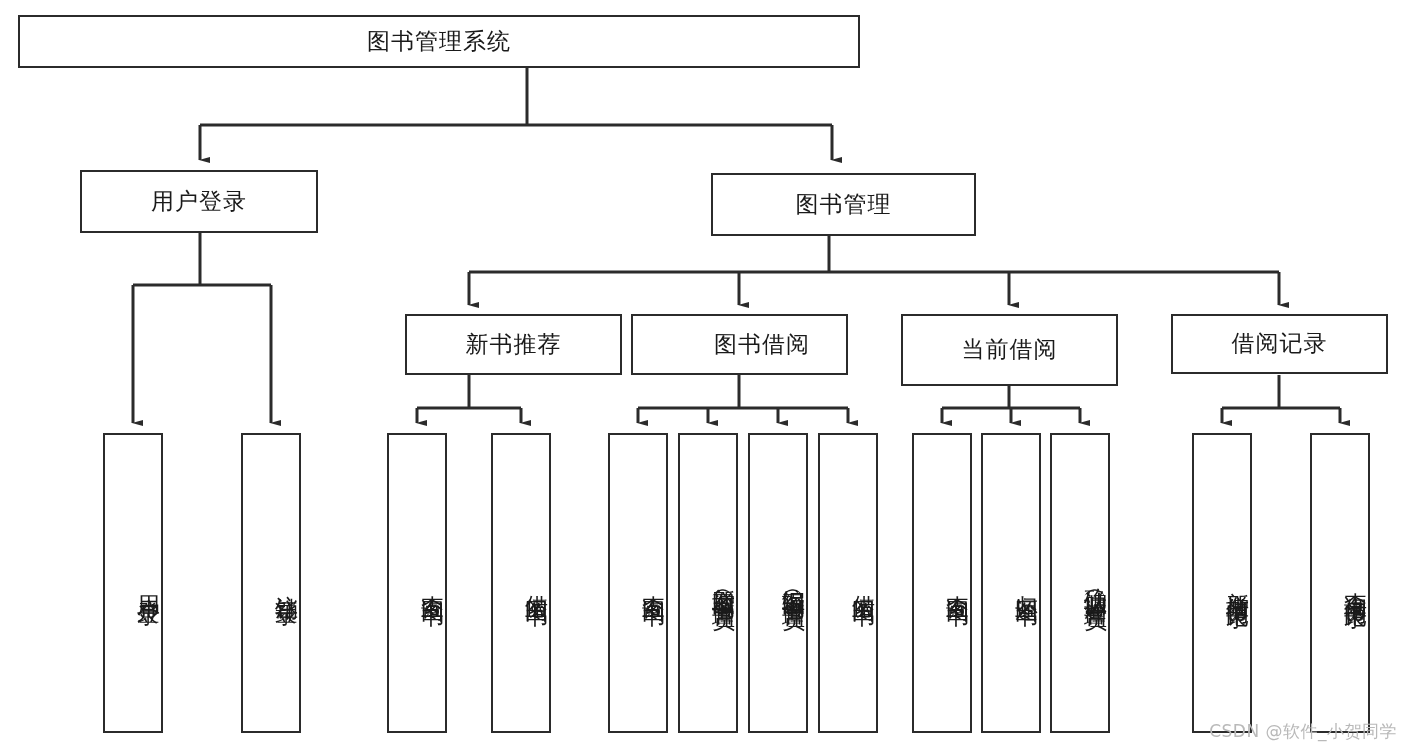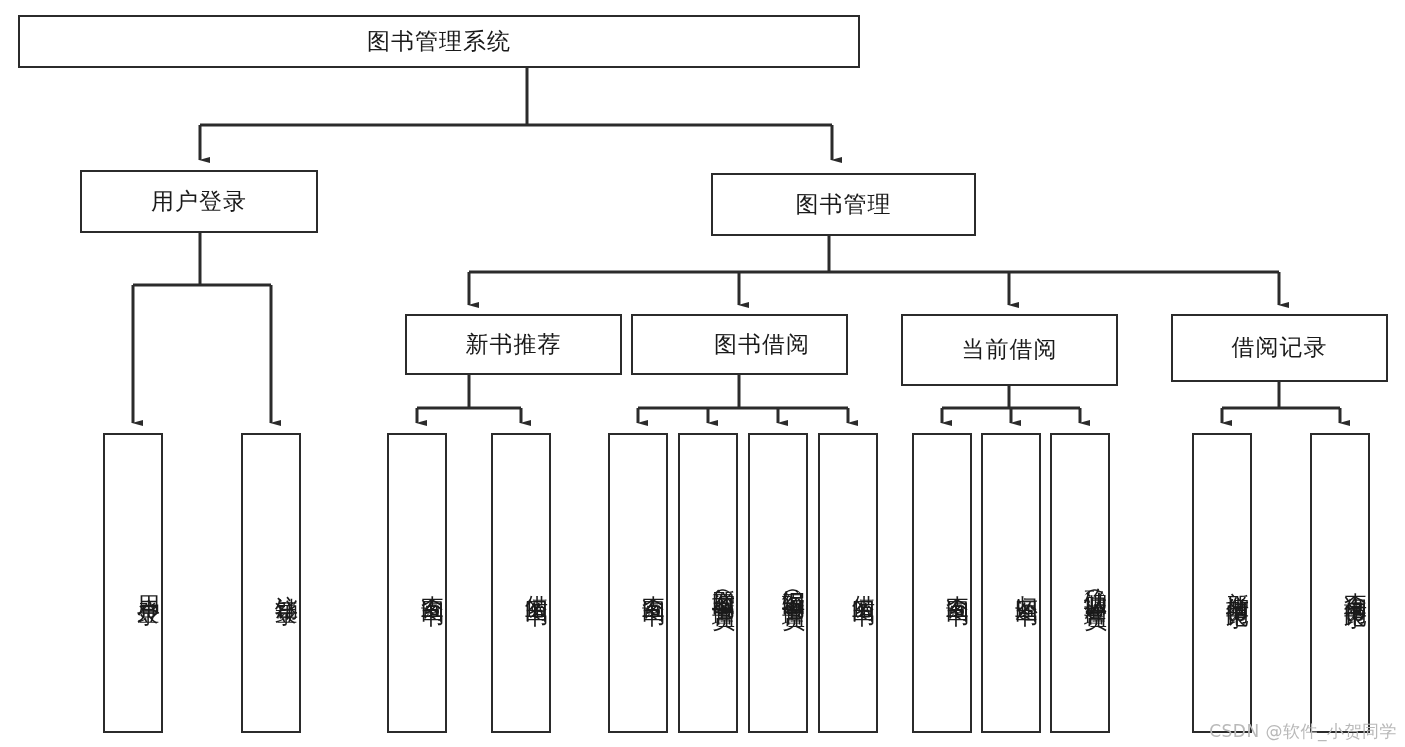--- a/index.html
+++ b/index.html
@@ -139,21 +139,21 @@
 
   <div class="node horiz" style="left:361px; top:314px; width:217px; height:61px;margin-left:44px;">
     <span>新书推荐</span>
   </div>
   <div class="node horiz" style="left:631px; top:314px; width:217px; height:61px;padding-left:45px;">
     <span>图书借阅</span>
   </div>
   <div class="node horiz" style="left:901px; top:314px; width:217px; height:72px;">
     <span>当前借阅</span>
   </div>
-  <div class="node horiz" style="left:1171px; top:314px; width:217px; height:68px;">
+  <div class="node horiz" style="left:1171px; top:314px; width:217px; height:60px;">
     <span>借阅记录</span>
   </div>
 
   <div class="node vert" style="left:103px; top:433px; width:60px; height:300px;">
     <span>用户登录</span>
   </div>
   <div class="node vert" style="left:241px; top:433px; width:60px; height:300px;">
     <span>注销登录</span>
   </div>
 

